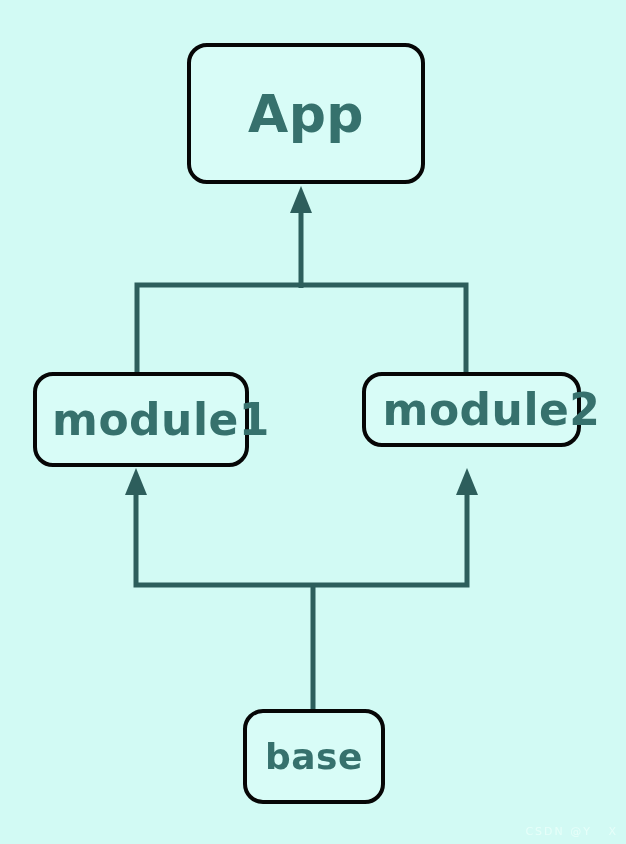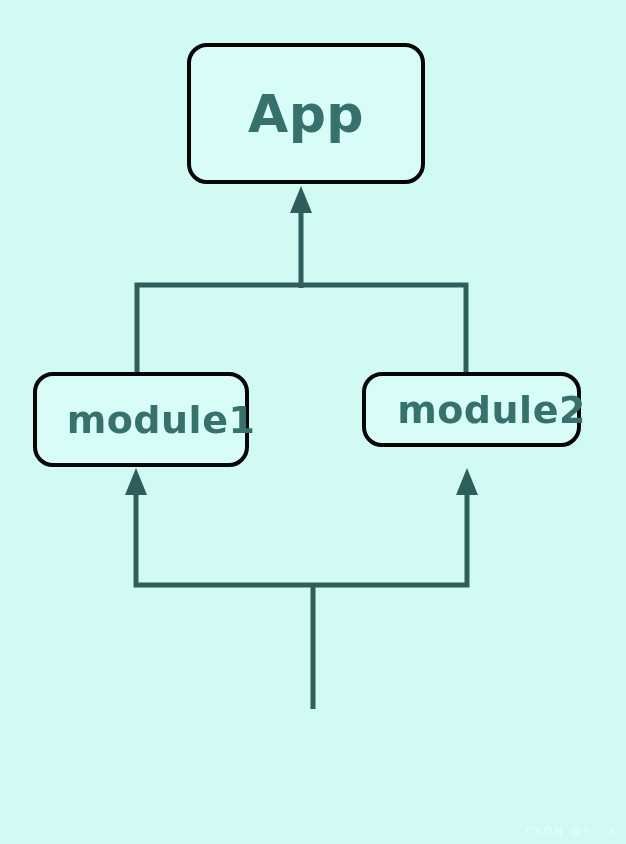--- a/index.html
+++ b/index.html
@@ -50,21 +50,21 @@
     color:var(--label);
     font-weight:bold;
     letter-spacing:0.5px;
     line-height:1;
     user-select:none;
   }
   .node-app{left:187px;top:43px;width:238px;height:141px;}
   .node-app span{font-size:52px;}
   .node-module1{left:33px;top:372px;width:216px;height:95px;}
   .node-module2{left:362px;top:372px;width:219px;height:75px;}
-  .node-module1 span,.node-module2 span{font-size:38px;margin-left:40px;}
+  .node-module1 span,.node-module2 span{font-size:44px;margin-left:40px;}
   .node-base{left:243px;top:709px;width:142px;height:95px;}
   .node-base span{font-size:36px;}
   .watermark{
     position:absolute;
     right:8px;
     bottom:6px;
     font-size:11px;
     letter-spacing:2px;
     color:var(--watermark);
     opacity:0.9;
@@ -98,16 +98,19 @@
   </div>
 
   <div class="node node-module1">
     <span>module1</span>
   </div>
 
   <div class="node node-module2">
     <span>module2</span>
   </div>
 
+  <div class="node node-base">
+    <span>base</span>
+  </div>
 
   <div class="watermark">CSDN @Y   X</div>
 
 </div>
 
 </body></html>

